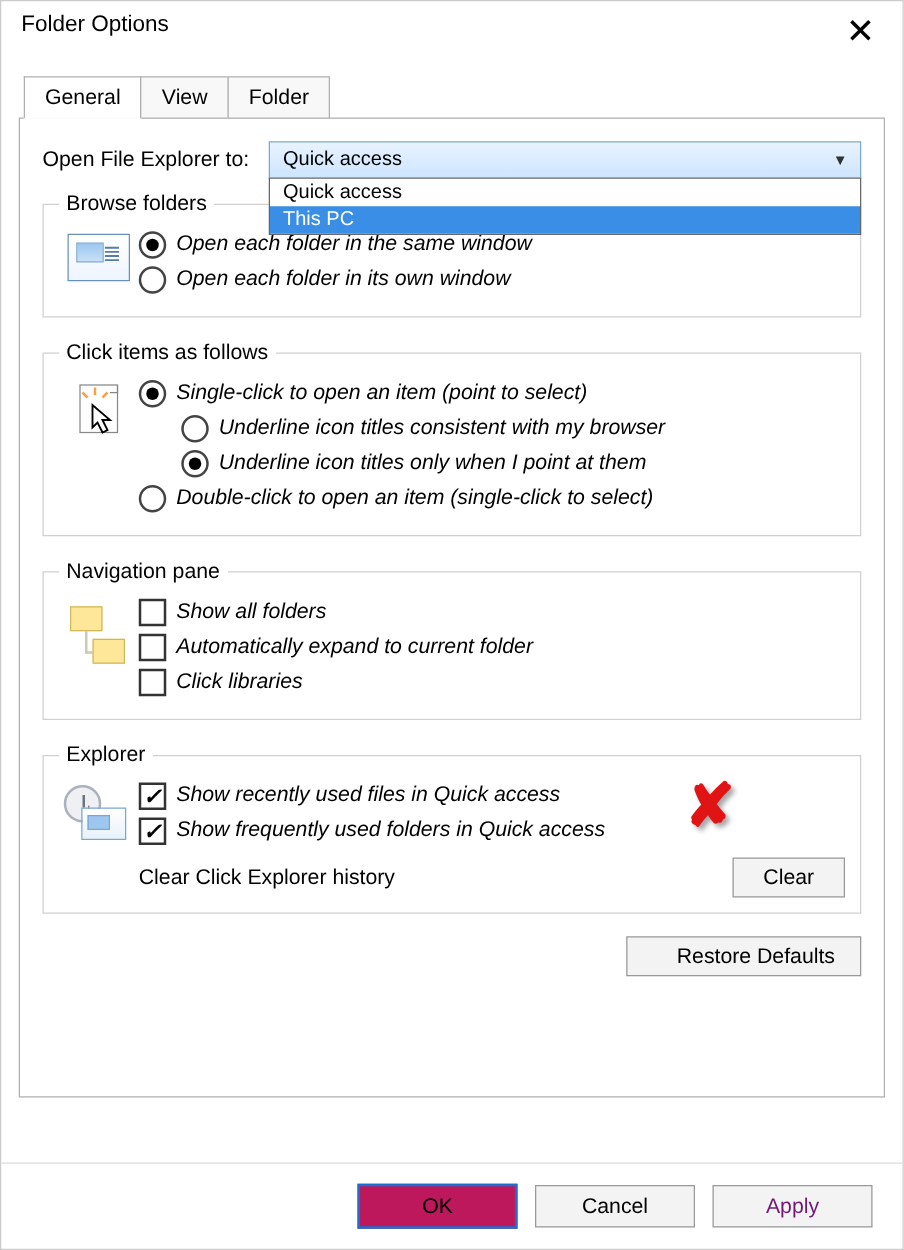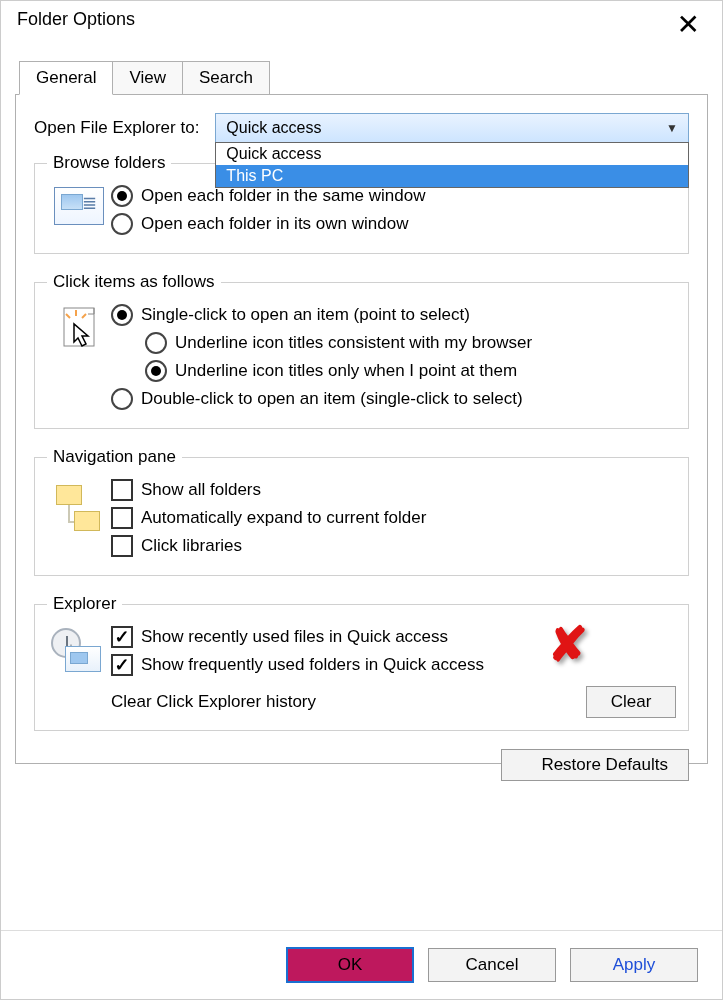--- a/index.html
+++ b/index.html
@@ -53,21 +53,21 @@
     position: relative;
     z-index: 4;
   }
   .tab:not(.active) { background: #f8f8f8; }
   .panel {
     border: 1px solid #b0b0b0;
     margin: -1px 14px 0 14px;
     padding: 18px 18px 20px 18px;
     position: relative;
     z-index: 2;
-    height: 670px;
+    height: 784px;
   }
   .row-open {
     display: flex;
     align-items: center;
     gap: 16px;
     font-size: 17px;
     margin-bottom: 10px;
     position: relative;
   }
   .combo {
@@ -126,23 +126,24 @@
     width: 64px;
     flex: 0 0 64px;
     display: flex;
     align-items: flex-start;
     justify-content: center;
     padding-top: 4px;
   }
   .grp-body { flex: 1; }
   .opt {
     display: flex;
-    align-items: center;
+    align-items: flex-start;
     font-size: 17px;
     margin: 2px 0 6px 0;
+    font-style: italic;
   }
   .opt.indent { margin-left: 34px; }
   .radio, .check {
     width: 22px;
     height: 22px;
     border-radius: 50%;
     border: 2px solid #444;
     margin-right: 8px;
     display: inline-flex;
     align-items: center;
@@ -202,21 +203,21 @@
     left: 0; right: 0; bottom: 0;
     height: 68px;
     display: flex;
     align-items: center;
     justify-content: flex-end;
     gap: 14px;
     padding-right: 24px;
   }
   .footer .btn { min-width: 128px; padding:6px 0; }
   .footer .btn.primary { border: 2px solid #1a6fd1; background:#be185d; }
-  .footer .btn.disabled { color: #1d4ed8; }
+  .footer .btn.disabled { color: #701a75; }
   
   .ico-browse {
     width: 50px; height: 38px;
     border: 1px solid #6a8fbd;
     background: linear-gradient(#fff,#eef5ff);
     position: relative;
   }
   .ico-browse::before {
     content:"";
     position:absolute; left:6px; top:6px;
@@ -275,21 +276,21 @@
 <div class="window">
 
   <div class="titlebar">
     <span class="title">Folder Options</span>
     <span class="close-x">✕</span>
   </div>
 
   <div class="tabs">
     <div class="tab active">General</div>
     <div class="tab">View</div>
-    <div class="tab">Search</div>
+    <div class="tab">Folder</div>
   </div>
 
   <div class="panel">
 
     <div class="row-open">
       <span>Open File Explorer to:</span>
       <div class="combo">
         <div class="combo-head">
           <span>Quick access</span>
           <span class="chev">▼</span>

